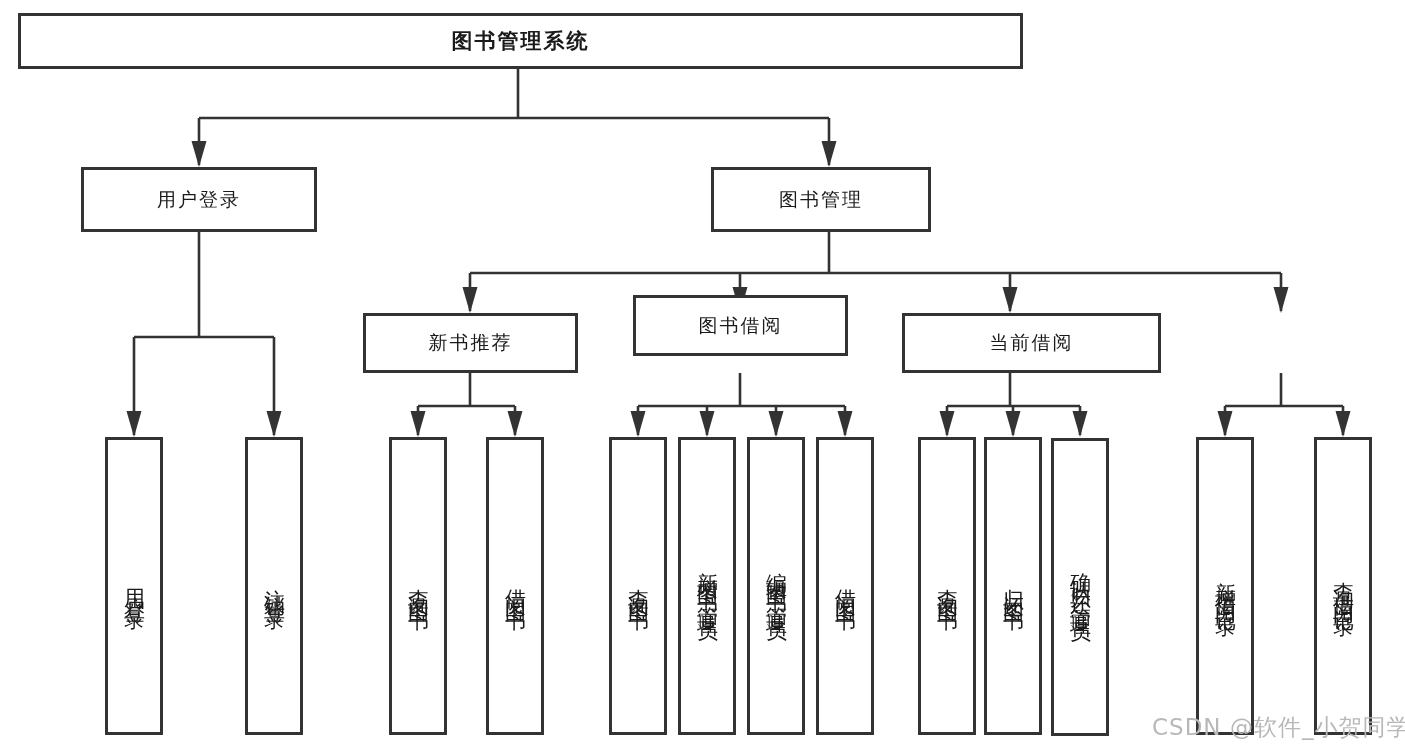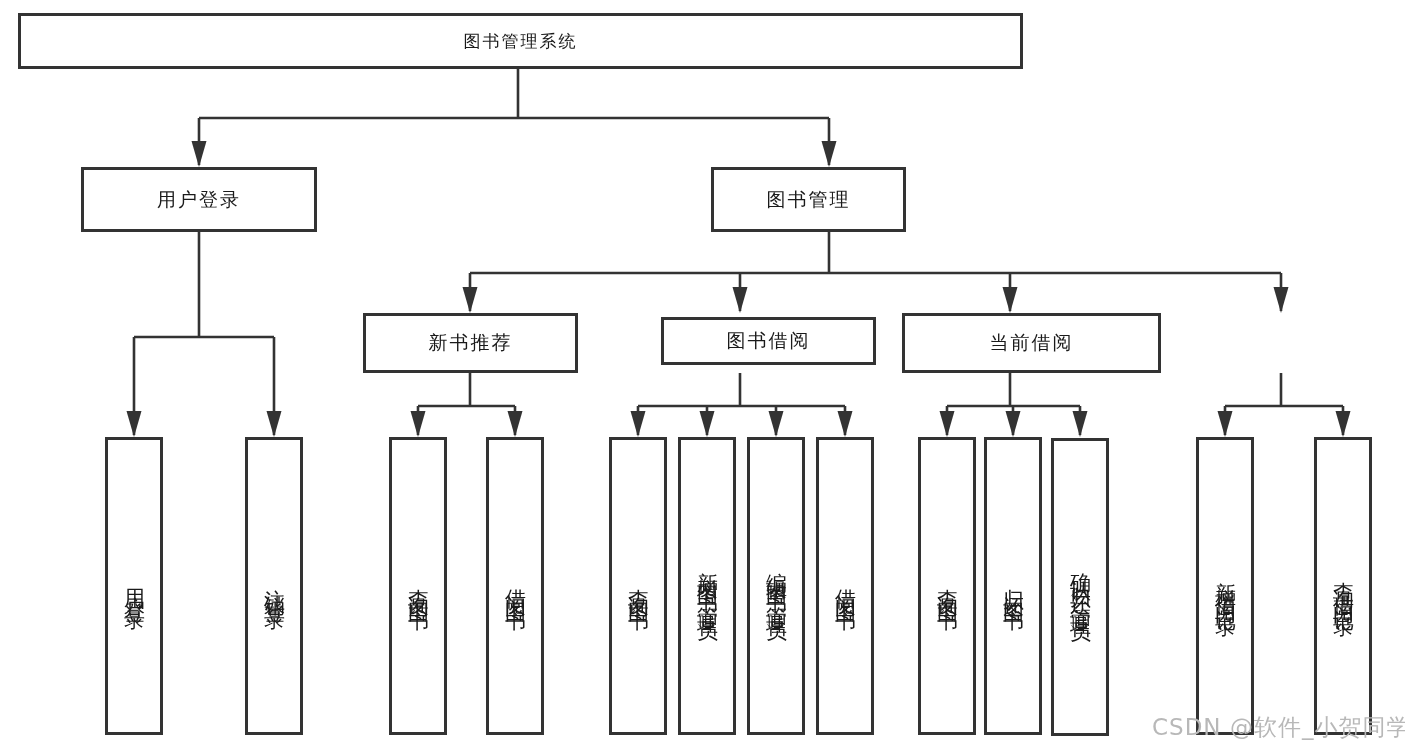--- a/index.html
+++ b/index.html
@@ -38,21 +38,21 @@
     display:flex;
     align-items:center;
     justify-content:center;
     color:var(--text-color);
   }
   .h-label{
     font-size:19px;
     letter-spacing:2px;
     white-space:nowrap;
   }
-  .root-label{font-size:17px;letter-spacing:2px;}
+  .root-label{font-size:21px;letter-spacing:2px;font-weight:bold;}
   .v-node span{
     writing-mode:vertical-rl;
     text-orientation:mixed;
     font-size:21px;
     letter-spacing:7px;
     line-height:1.1;
   }
   .watermark{
     position:absolute;
     left:1152px;
@@ -105,28 +105,28 @@
     <polygon points="1335.5,411 1350.5,411 1343,437"></polygon>
   </svg>
 
   <div class="node" style="left:18px;top:13px;width:1005px;height:56px;">
     <span class="root-label">图书管理系统</span>
   </div>
 
   <div class="node" style="left:81px;top:167px;width:236px;height:65px;">
     <span class="h-label">用户登录</span>
   </div>
-  <div class="node" style="left:711px;top:167px;width:195px;height:65px;">
+  <div class="node" style="left:711px;top:167px;width:220px;height:65px;">
     <span class="h-label">图书管理</span>
   </div>
 
   <div class="node" style="left:363px;top:313px;width:215px;height:60px;align-items:center;">
     <span class="h-label">新书推荐</span>
   </div>
-  <div class="node" style="left:633px;top:317px;width:215px;height:48px;margin-left:28px;">
+  <div class="node" style="left:633px;top:295px;width:215px;height:61px;">
     <span class="h-label">图书借阅</span>
   </div>
   <div class="node" style="left:902px;top:313px;width:259px;height:60px;">
     <span class="h-label">当前借阅</span>
   </div>
 
   <div class="node v-node" style="left:105px;top:437px;width:58px;height:298px;">
     <span>用户登录</span>
   </div>
   <div class="node v-node" style="left:245px;top:437px;width:58px;height:298px;">

